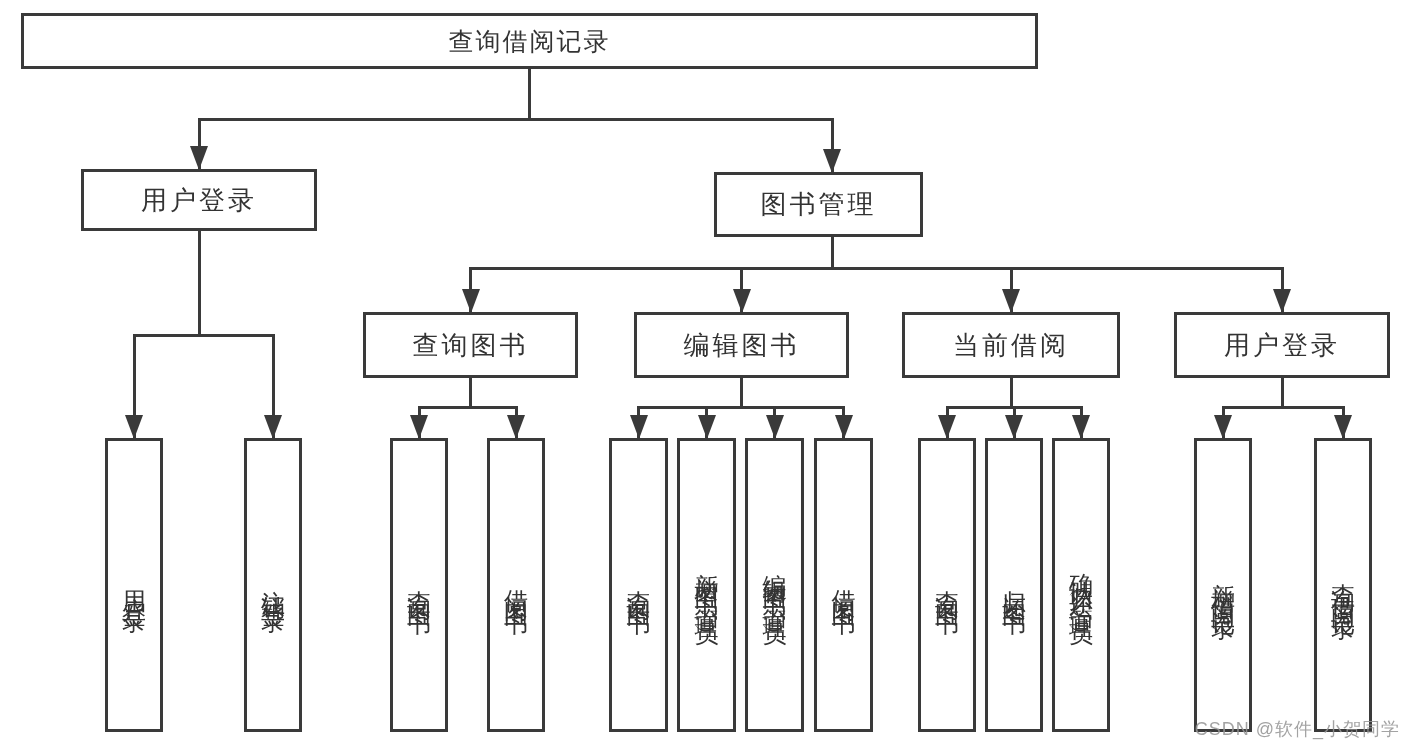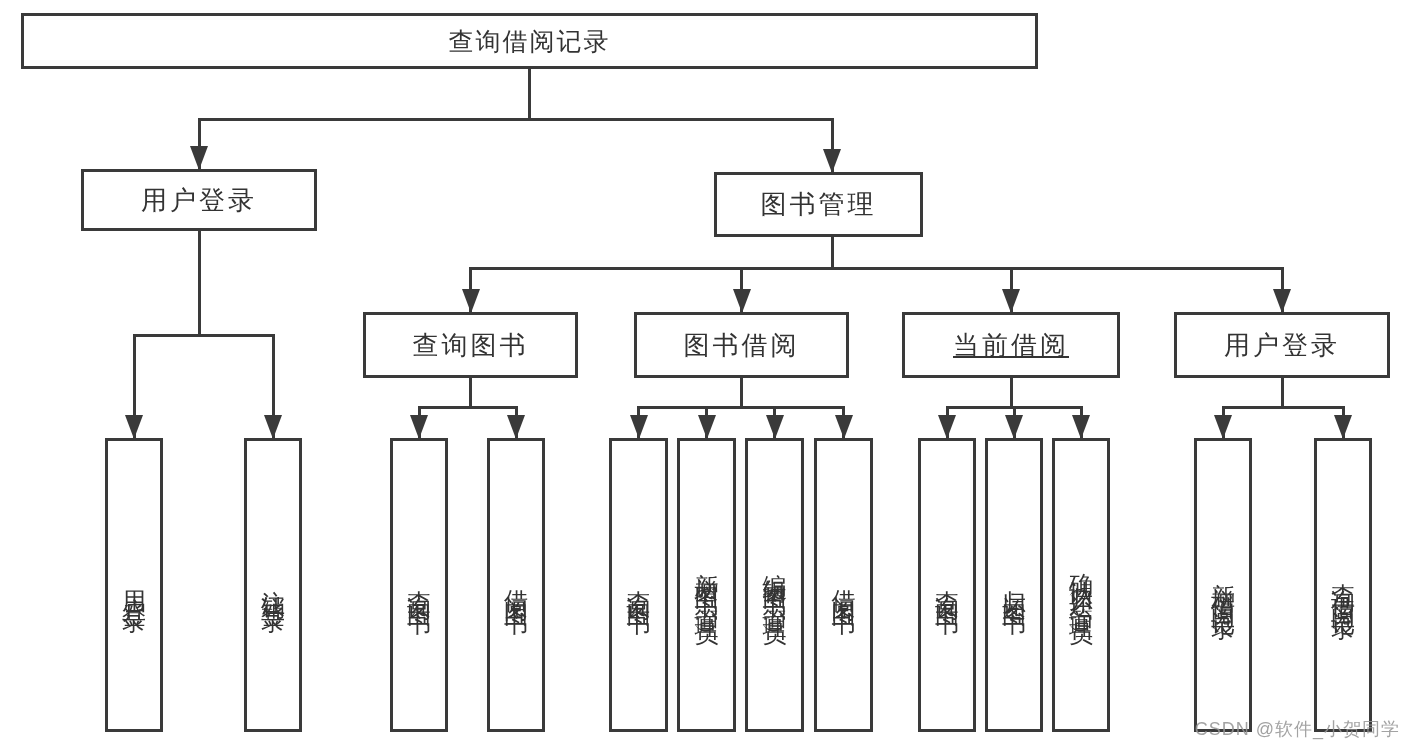--- a/index.html
+++ b/index.html
@@ -61,23 +61,23 @@
     <div class="node horizontal" style="left: 81px; top: 169px; width: 236px; height: 62px;">
       <span class="label">用户登录</span>
     </div>
     <div class="node horizontal" style="left: 714px; top: 172px; width: 209px; height: 65px;">
       <span class="label">图书管理</span>
     </div>
     <div class="node horizontal" style="left: 363px; top: 312px; width: 215px; height: 66px;">
       <span class="label">查询图书</span>
     </div>
     <div class="node horizontal" style="left: 634px; top: 312px; width: 215px; height: 66px;">
-      <span class="label">图书借阅</span>
+      <span class="label">编辑图书</span>
     </div>
-    <div class="node horizontal" style="left: 902px; top: 312px; width: 218px; height: 66px; text-decoration: underline;">
+    <div class="node horizontal" style="left: 902px; top: 312px; width: 218px; height: 66px;">
       <span class="label">当前借阅</span>
     </div>
     <div class="node horizontal" style="left: 1174px; top: 312px; width: 216px; height: 66px;">
       <span class="label">用户登录</span>
     </div>
     <div class="node vertical" style="left: 105px; top: 438px; width: 58px; height: 294px;">
       <span class="label">用户登录</span>
     </div>
     <div class="node vertical" style="left: 244px; top: 438px; width: 58px; height: 294px;">
       <span class="label">注销登录</span>

